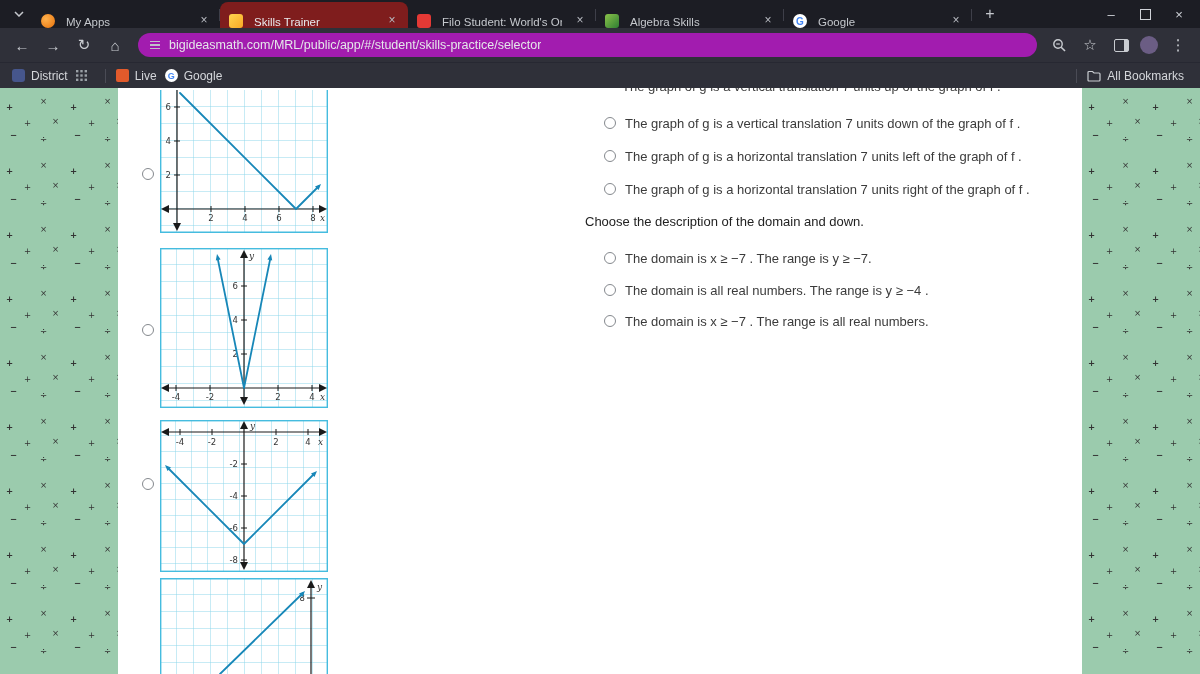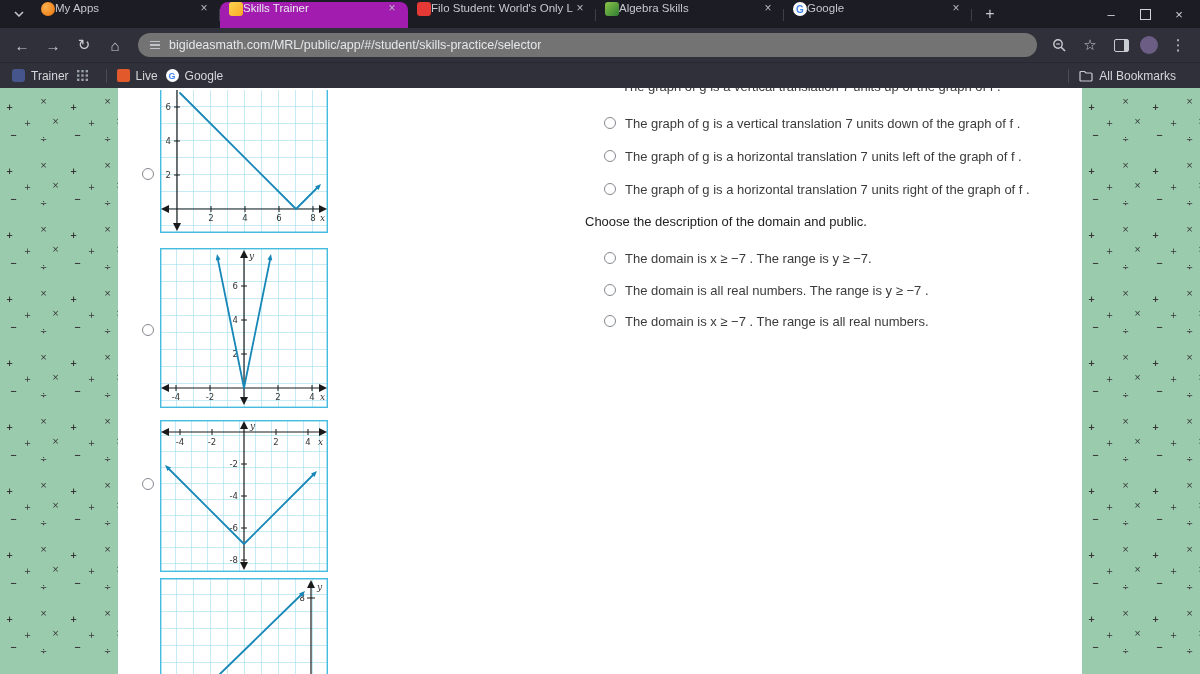--- a/index.html
+++ b/index.html
@@ -3,44 +3,44 @@
 <meta charset="utf-8">
 <style>
   html,body{margin:0;padding:0;}
   body{width:1200px;height:674px;position:relative;overflow:hidden;
        font-family:"Liberation Sans",sans-serif;background:#fff;}
 
   
   .tabbar{position:absolute;top:0;left:0;width:1200px;height:28px;background:#1c1d24;
           display:flex;align-items:flex-end;}
   .tab-search{width:22px;height:22px;margin:0 2px 3px 8px;display:flex;align-items:center;justify-content:center;}
-  .tab{width:188px;height:26px;display:flex;align-items:flex-start;gap:0;padding:0 9px;box-sizing:border-box;
+  .tab{width:188px;height:26px;display:flex;align-items:flex-end;gap:11px;padding:0 9px;box-sizing:border-box;
        font-size:11.5px;color:#c5c8cd;position:relative;border-radius:8px 8px 0 0;white-space:nowrap;}
-  .tab.active{background:#a21caf;color:#e9eaee;}
+  .tab.active{background:#7f1d1d;color:#e9eaee;}
   .tab.inactive::after{content:"";position:absolute;right:0;top:7px;width:1px;height:12px;background:#3e3f49;}
   .favicon{width:14px;height:14px;flex:none;display:flex;align-items:center;justify-content:center;}
   .fav-myapps{background:radial-gradient(circle at 35% 35%,#ffb14d,#e8710a);border-radius:50%;}
   .fav-st{background:linear-gradient(135deg,#ffd54f,#f9a825);border-radius:3px;}
   .fav-filo{background:#e53935;border-radius:3px;}
   .fav-algebra{background:linear-gradient(135deg,#8bc34a,#2e7d32);border-radius:3px;}
   .fav-google{background:#fff;border-radius:50%;font-size:10px;font-weight:bold;color:#4285f4;}
   .tab-label{flex:1;overflow:hidden;text-overflow:clip;}
   .tab-close{width:14px;height:14px;line-height:13px;text-align:center;font-size:12px;color:#b7bac0;border-radius:50%;flex:none;}
   .newtab{width:24px;height:24px;margin:0 4px 2px 6px;display:flex;align-items:center;justify-content:center;
           color:#c5c8cd;font-size:16px;}
   .win-controls{margin-left:auto;display:flex;align-items:center;gap:20px;padding:0 14px;height:28px;color:#cfd2d8;font-size:13px;}
   .wc{display:flex;align-items:center;justify-content:center;width:14px;height:14px;}
   .sq{width:9px;height:9px;border:1.2px solid #cfd2d8;display:block;}
 
   
   .toolbar{position:absolute;top:28px;left:0;width:1200px;height:34px;background:#2f3039;
            display:flex;align-items:center;box-sizing:border-box;padding:0 10px;}
   .tbtn{width:24px;height:24px;display:flex;align-items:center;justify-content:center;
         color:#c9ccd1;font-size:15px;margin-right:7px;flex:none;}
-  .urlbox{flex:1;height:24px;background:#737373;border-radius:12px;display:flex;align-items:center;
+  .urlbox{flex:1;height:24px;background:#a21caf;border-radius:12px;display:flex;align-items:center;
           padding:0 12px;margin:0 10px 0 4px;min-width:0;}
   .tune-icon{margin-right:9px;flex:none;}
   .tune-icon i{display:block;width:10px;height:1.5px;background:#bfc3c9;margin:2.2px 0;}
   .urltext{font-size:12.5px;color:#e5e7ea;white-space:nowrap;overflow:hidden;}
   .avatar{width:18px;height:18px;border-radius:50%;background:#6b5d84;margin-right:8px;flex:none;}
   .sidep{width:13px;height:11px;border:1.3px solid #c9ccd1;border-radius:2px;display:block;position:relative;}
   .sidep::after{content:"";position:absolute;right:0;top:0;width:4px;height:100%;background:#c9ccd1;}
 
   
   .bookmarks{position:absolute;top:62px;left:0;width:1200px;height:26px;background:#2f3039;
@@ -161,21 +161,21 @@
   <span class="tbtn">☆</span>
   <span class="tbtn">
       <span class="sidep"></span>
     </span>
   <span class="avatar"></span>
   <span class="tbtn" style="margin-right:0">⋮</span>
 </div>
 
 <div class="bookmarks">
   <span class="bm-fav district-fav"></span>
-  <span class="bm-label">Trainer</span>
+  <span class="bm-label">District</span>
   <span class="apps-grid">
     <svg width="11" height="11" viewBox="0 0 11 11">
       <g fill="#9aa0a6">
         <rect x="0" y="0" width="2.4" height="2.4"></rect>
           <rect x="4.3" y="0" width="2.4" height="2.4"></rect>
           <rect x="8.6" y="0" width="2.4" height="2.4"></rect>
         <rect x="0" y="4.3" width="2.4" height="2.4"></rect>
           <rect x="4.3" y="4.3" width="2.4" height="2.4"></rect>
           <rect x="8.6" y="4.3" width="2.4" height="2.4"></rect>
         <rect x="0" y="8.6" width="2.4" height="2.4"></rect>
@@ -191,21 +191,21 @@
       <span>G</span>
     </span>
   <span class="bm-label">Google</span>
   <span class="bm-spacer"></span>
   <span class="bm-sep"></span>
   <span class="folder-icon">
     <svg width="14" height="12" viewBox="0 0 14 12">
         <path d="M1 2.5 Q1 1.5 2 1.5 H5.5 L7 3 H12 Q13 3 13 4 V10 Q13 11 12 11 H2 Q1 11 1 10 Z" fill="none" stroke="#c9ccd1" stroke-width="1.2"></path>
       </svg>
   </span>
-  <span class="bm-label" style="margin-right:12px">All Bookmarks</span>
+  <span class="bm-label" style="margin-right:4px">All Bookmarks</span>
 </div>
 
 <div class="content">
 
   <svg class="strip left" width="118" height="586">
     <defs>
       <pattern id="mpatL" width="64" height="64" patternUnits="userSpaceOnUse">
         <rect width="64" height="64" fill="#9bcbad"></rect>
         <text x="6" y="22" font-size="19" font-weight="bold" fill="#c9e7d6">+</text>
         <text x="40" y="16" font-size="14" fill="#edf7f1">×</text>
@@ -394,28 +394,28 @@
   </div>
   <div class="opt" style="top:61px">
     <span class="radio"></span>
     <span class="otext">The graph of g is a horizontal translation 7 units left of the graph of f .</span>
   </div>
   <div class="opt" style="top:94px">
     <span class="radio"></span>
     <span class="otext">The graph of g is a horizontal translation 7 units right of the graph of f .</span>
   </div>
 
-  <div class="heading" style="top:126px">Choose the description of the domain and public.</div>
+  <div class="heading" style="top:126px">Choose the description of the domain and down.</div>
 
   <div class="opt" style="top:163px">
     <span class="radio"></span>
     <span class="otext">The domain is x ≥ −7 . The range is y ≥ −7.</span>
   </div>
   <div class="opt" style="top:195px">
     <span class="radio"></span>
-    <span class="otext">The domain is all real numbers. The range is y ≥ −7 .</span>
+    <span class="otext">The domain is all real numbers. The range is y ≥ −4 .</span>
   </div>
   <div class="opt" style="top:226px">
     <span class="radio"></span>
     <span class="otext">The domain is x ≥ −7 . The range is all real numbers.</span>
   </div>
 
 </div>
 
 </body></html>

